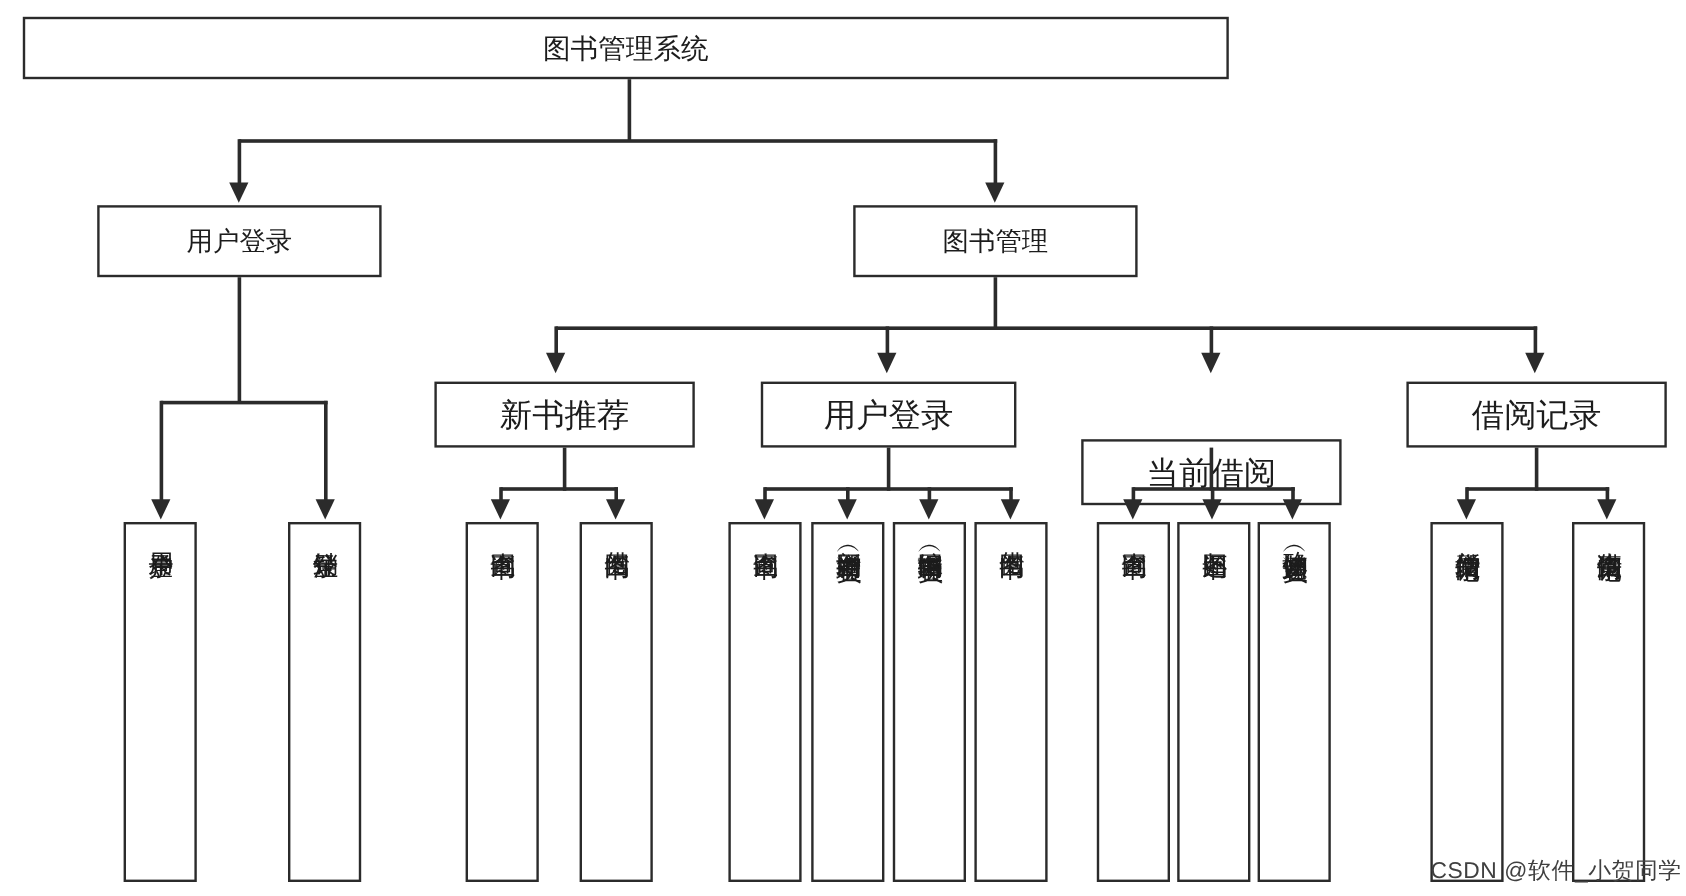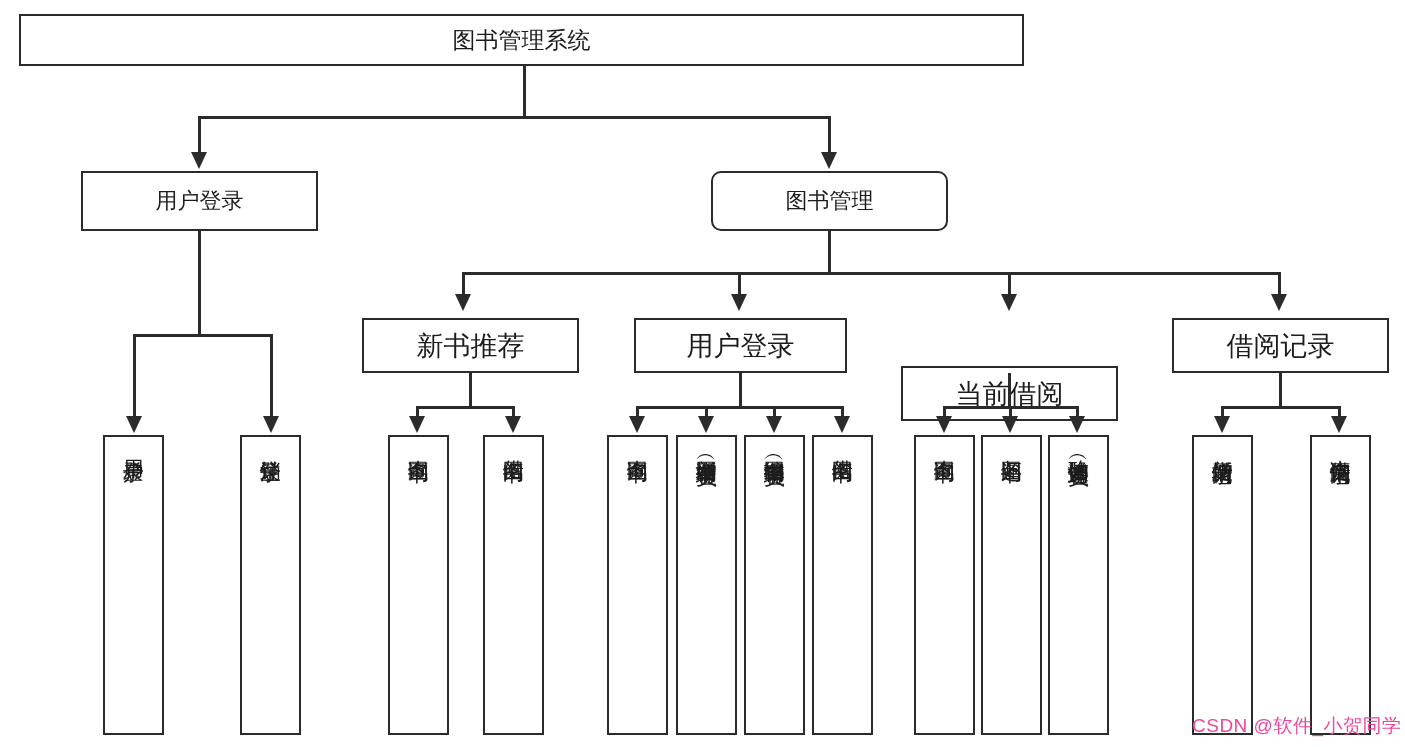--- a/index.html
+++ b/index.html
@@ -72,21 +72,21 @@
     width: 0;
     height: 0;
     border-left: 8px solid transparent;
     border-right: 8px solid transparent;
     border-top: 17px solid #2b2b2b;
   }
 
   
   .watermark {
     position: absolute;
-    color: #ec4899;
+    color: #404040;
     font-size: 19px;
     white-space: nowrap;
     letter-spacing: 0.5px;
   }
 </style>
 </head>
 <body>
 
 <div id="canvas">
 
@@ -97,21 +97,21 @@
   <div class="vline" style="left:523px; top:66px; width:3px; height:52px;"></div>
   <div class="hline" style="left:199px; top:116px; width:632px; height:3px;"></div>
   <div class="vline" style="left:198px; top:116px; width:3px; height:38px;"></div>
   <div class="arrow" style="left:191px; top:152px;"></div>
   <div class="vline" style="left:828px; top:116px; width:3px; height:38px;"></div>
   <div class="arrow" style="left:821px; top:152px;"></div>
 
   <div class="node level2" style="left:81px; top:171px; width:237px; height:60px;">
     <span>用户登录</span>
   </div>
-  <div class="node level2" style="left:711px; top:171px; width:237px; height:60px;border-radius:10px;">
+  <div class="node level2" style="left:711px; top:171px; width:237px; height:60px;">
     <span>图书管理</span>
   </div>
 
   <div class="vline" style="left:198px; top:231px; width:3px; height:105px;"></div>
   <div class="hline" style="left:134px; top:334px; width:139px; height:3px;"></div>
   <div class="vline" style="left:133px; top:334px; width:3px; height:84px;"></div>
   <div class="arrow" style="left:126px; top:416px;"></div>
   <div class="vline" style="left:270px; top:334px; width:3px; height:84px;"></div>
   <div class="arrow" style="left:263px; top:416px;"></div>
 

